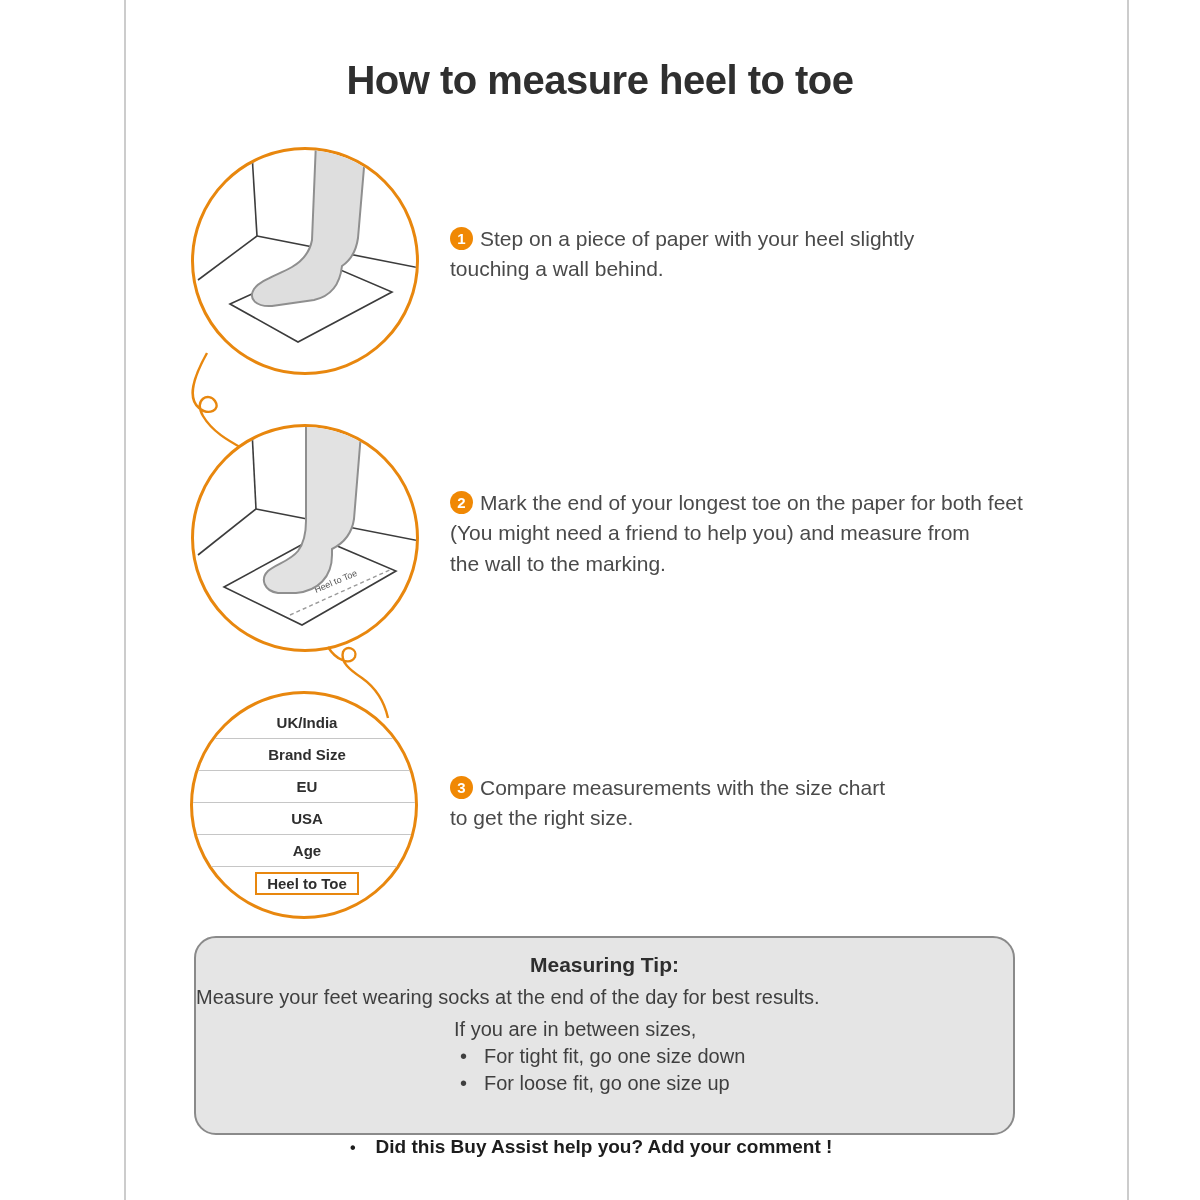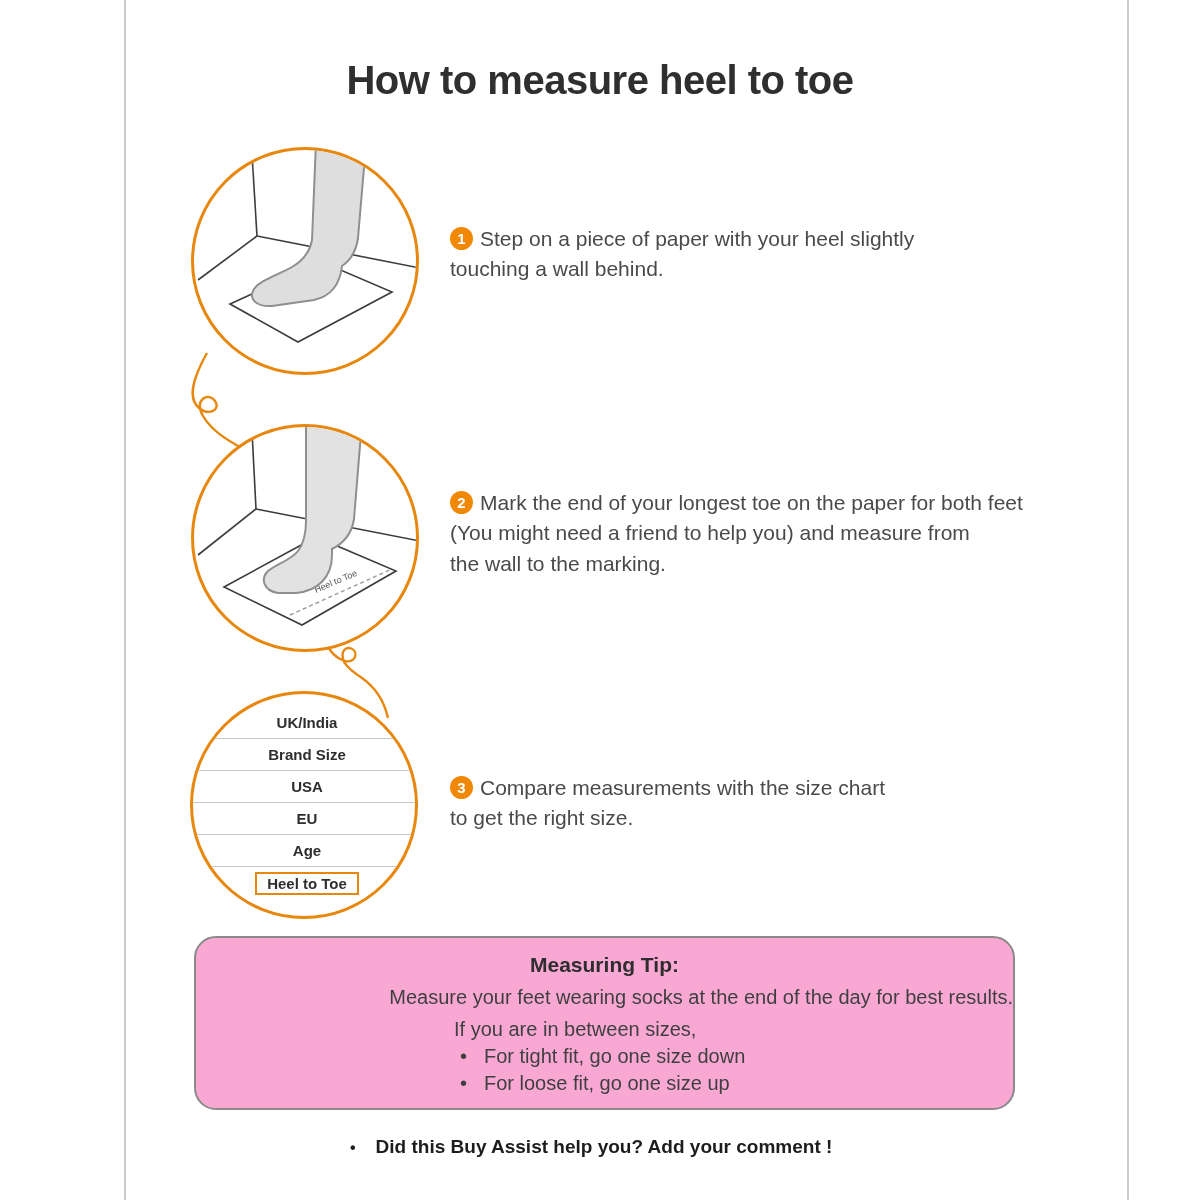--- a/index.html
+++ b/index.html
@@ -29,24 +29,24 @@
            text-align:center; line-height:23px; margin-right:7px; vertical-align:2px; }
 
   .chart-rows { position:absolute; left:0; top:13px; width:228px; }
   .chart-row { height:32px; display:flex; align-items:center; justify-content:center;
                font-size:15px; font-weight:bold; color:#2e2e2e; border-bottom:1px solid #c6c6c6; }
   .chart-row:last-child { border-bottom:none; }
   .heel-box { display:inline-block; border:2px solid #E8870E; padding:1px 10px; background:#fff; }
 
   .squiggle { position:absolute; }
 
-  .tipbox { position:absolute; left:194px; top:936px; width:821px; height:174px;
-            border:2px solid #8a8a8a; border-radius:22px; background:#f9a8d4; }
+  .tipbox { position:absolute; left:194px; top:936px; width:821px; height:199px;
+            border:2px solid #8a8a8a; border-radius:22px; background:#e5e5e5; }
   .tip-title { text-align:center; font-weight:bold; font-size:21px; color:#2e2e2e; margin-top:15px; }
-  .tip-line1 { text-align:right; font-size:20px; color:#3f3f3f; margin-top:9px; }
+  .tip-line1 { text-align:left; font-size:20px; color:#3f3f3f; margin-top:9px; }
   .tip-sub   { margin:9px 0 0 258px; font-size:20px; color:#3f3f3f; }
   .tip-bullet { display:flex; margin-left:260px; margin-top:4px; font-size:20px; color:#3f3f3f; }
   .tip-bullet .dot { width:28px; text-align:left; padding-left:4px; }
 
   .footer { position:absolute; left:350px; top:1136px; display:flex; align-items:baseline;
             font-size:19px; font-weight:bold; color:#1d1d1d; }
   .footer .dot { margin-right:20px; font-size:16px; }
 </style>
 </head>
 <body>
@@ -94,24 +94,24 @@
 
   <div class="circle c3">
     <div class="chart-rows">
       <div class="chart-row">
         <span>UK/India</span>
       </div>
       <div class="chart-row">
         <span>Brand Size</span>
       </div>
       <div class="chart-row">
-        <span>USA</span>
+        <span>EU</span>
       </div>
       <div class="chart-row">
-        <span>EU</span>
+        <span>USA</span>
       </div>
       <div class="chart-row">
         <span>Age</span>
       </div>
       <div class="chart-row">
         <span class="heel-box">Heel to Toe</span>
       </div>
     </div>
   </div>
 

